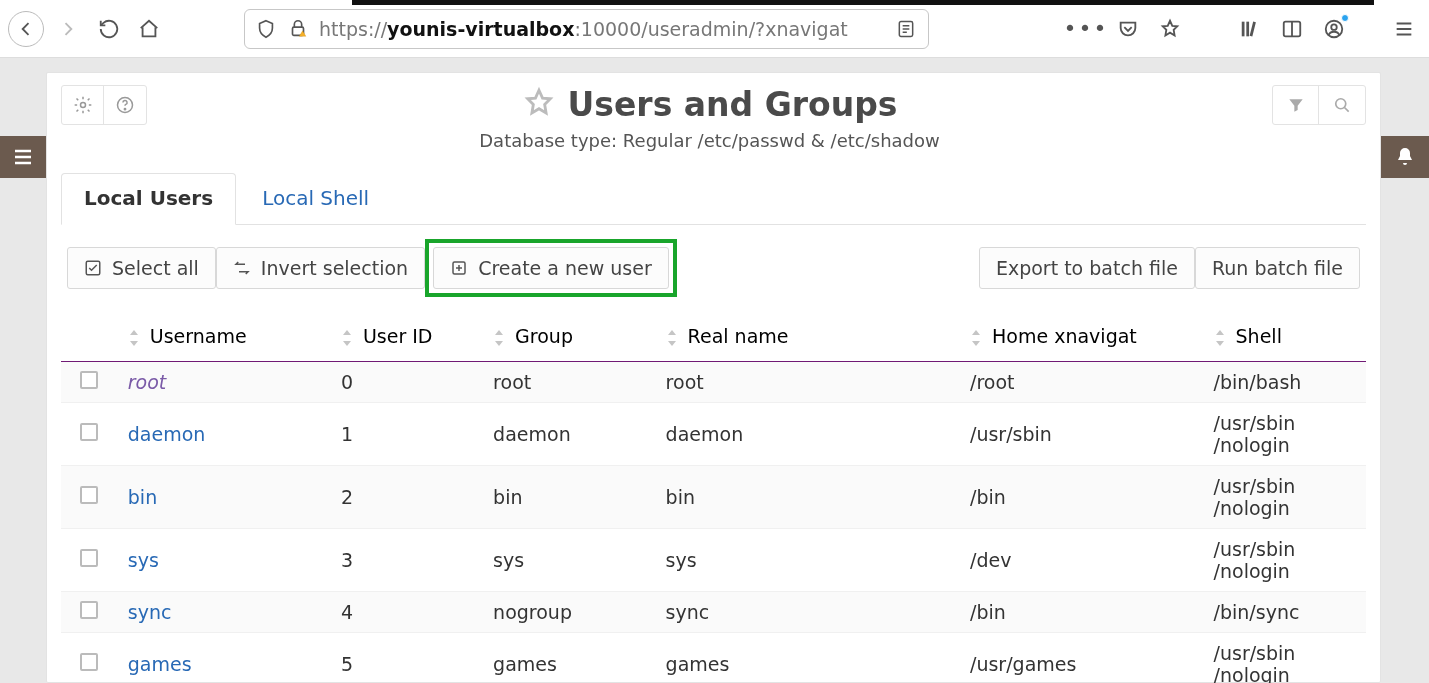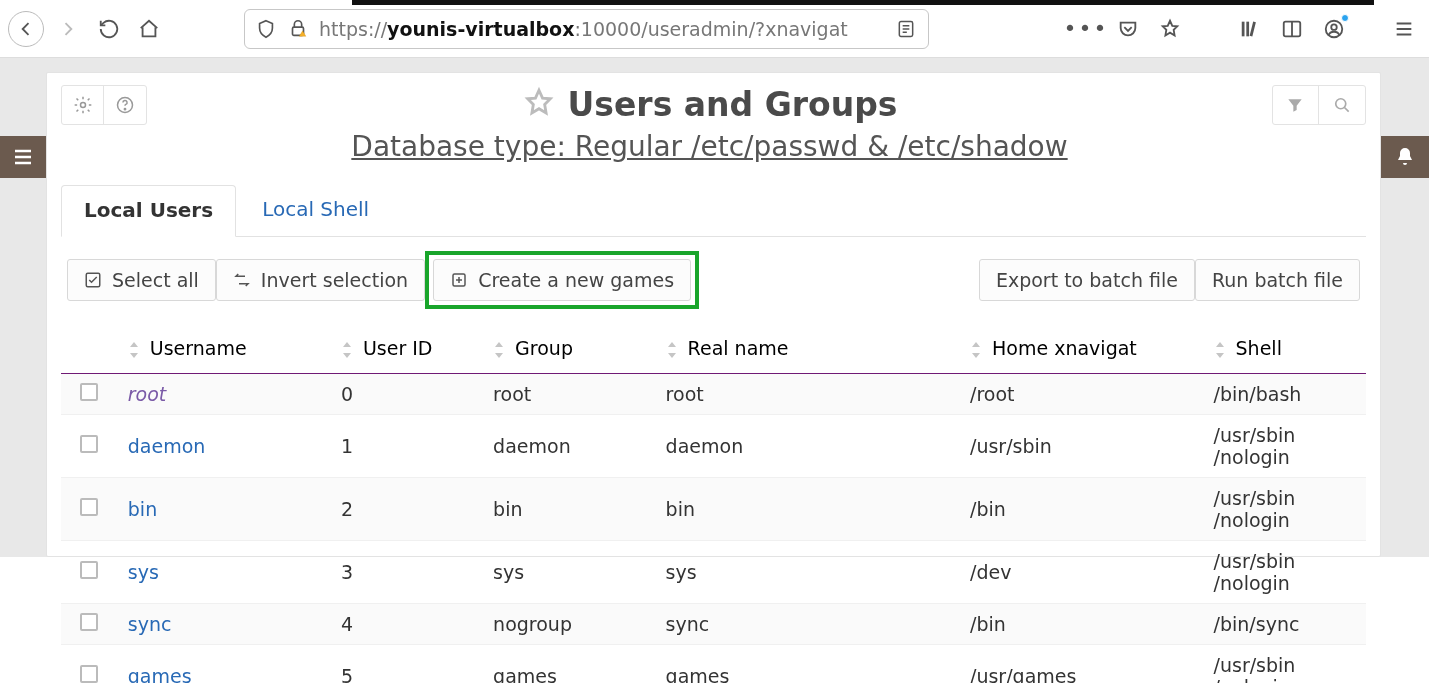--- a/index.html
+++ b/index.html
@@ -17,40 +17,40 @@
   .url-bar .proto { color:#777; }
   .url-bar .host { color:#111; font-weight:700; }
   .url-bar .rest { color:#777; }
   .url-bar .shield { width:22px; height:22px; color:#555; flex:none; }
   .url-bar .lockwarn { width:22px; height:22px; flex:none; position:relative; color:#555; }
   .url-bar .reader { margin-left:auto; width:24px; height:24px; color:#555; display:flex; align-items:center; justify-content:center; }
   .toolbar-right { display:flex; align-items:center; gap:8px; margin-left:auto; }
   .sep { width:30px; }
 
   
-  .page-wrap { position:relative; background:#e8e8e8; height:499px; padding:14px 0 0 0; }
+  .page-wrap { position:relative; background:#e8e8e8; height:625px; padding:14px 0 0 0; }
   .side-handle { position:absolute; top:78px; left:0; width:46px; height:42px; background:#6b5a4e; color:#fff; display:flex; align-items:center; justify-content:center; cursor:pointer; }
   .notif-handle { position:absolute; top:78px; right:0; width:48px; height:42px; background:#6b5a4e; color:#fff; display:flex; align-items:center; justify-content:center; cursor:pointer; }
 
   .panel { position:absolute; top:14px; left:46px; right:48px; bottom:0; background:#fff; border:1px solid #e3e3e3; border-radius:2px; padding:12px 14px 0 14px; }
 
   .top-row { display:flex; align-items:flex-start; }
   .mod-btns { display:flex; gap:0; border:1px solid #e3e3e3; border-radius:3px; overflow:hidden; }
   .mod-btns .mb { width:42px; height:38px; display:flex; align-items:center; justify-content:center; color:#999; border-right:1px solid #e3e3e3; cursor:pointer; }
   .mod-btns .mb:last-child { border-right:none; }
   .title-block { margin:0 auto; text-align:center; }
   .title-line { display:flex; align-items:center; justify-content:center; gap:12px; }
   .title-line .star { color:#bcbcbc; }
   .title-line h1 { margin:0; font-size:33px; font-weight:700; color:#4a4a4a; }
-  .subtitle { margin-top:6px; font-size:28px; color:#555;text-decoration:underline; }
+  .subtitle { margin-top:6px; font-size:18px; color:#555; }
   .right-btns { display:flex; gap:0; border:1px solid #e3e3e3; border-radius:3px; overflow:hidden; }
   .right-btns .rb { width:46px; height:38px; display:flex; align-items:center; justify-content:center; color:#aaa; border-right:1px solid #e3e3e3; cursor:pointer; }
   .right-btns .rb:last-child { border-right:none; }
 
-  .tabs { display:flex; gap:4px; margin-top:22px; border-bottom:1px solid #e2e2e2; font-size:20px; }
+  .tabs { display:flex; gap:4px; margin-top:22px; border-bottom:1px solid #e2e2e2; font-size:20px;align-items:center; }
   .tab { padding:12px 22px 14px; cursor:pointer; position:relative; }
   .tab.active { border:1px solid #e2e2e2; border-bottom:1px solid #fff; border-radius:4px 4px 0 0; background:#fff; margin-bottom:-1px; color:#333; font-weight:600; }
   .tab.inactive { color:#2869b5; }
 
   .action-row { display:flex; align-items:center; gap:0; padding:14px 6px 10px 6px; }
   .btn { border:1px solid #d8d8d8; background:#fcfcfc; border-radius:3px; padding:9px 16px; font-size:19px; color:#444; display:flex; align-items:center; gap:10px; cursor:pointer; }
   .btn svg, .btn .ic { width:18px; height:18px; color:#555; }
   .highlight-box { border:4px solid #19a52b; padding:4px; display:inline-flex; }
   .highlight-box .btn { margin:0; }
   .spacer { flex:1; }
@@ -253,21 +253,21 @@
             <path d="M17 20l3-3H8"></path>
           </svg>
         <span>Invert selection</span>
       </div>
       <div class="highlight-box">
         <div class="btn">
           <svg class="ic" viewBox="0 0 24 24" fill="none" stroke="currentColor" stroke-width="2">
               <rect x="4" y="4" width="16" height="16" rx="2"></rect>
               <path d="M12 8v8M8 12h8"></path>
             </svg>
-          <span>Create a new games</span>
+          <span>Create a new user</span>
         </div>
       </div>
       <div class="spacer"></div>
       <div class="btn">
         <span>Export to batch file</span>
       </div>
       <div class="btn">
         <span>Run batch file</span>
       </div>
     </div>

